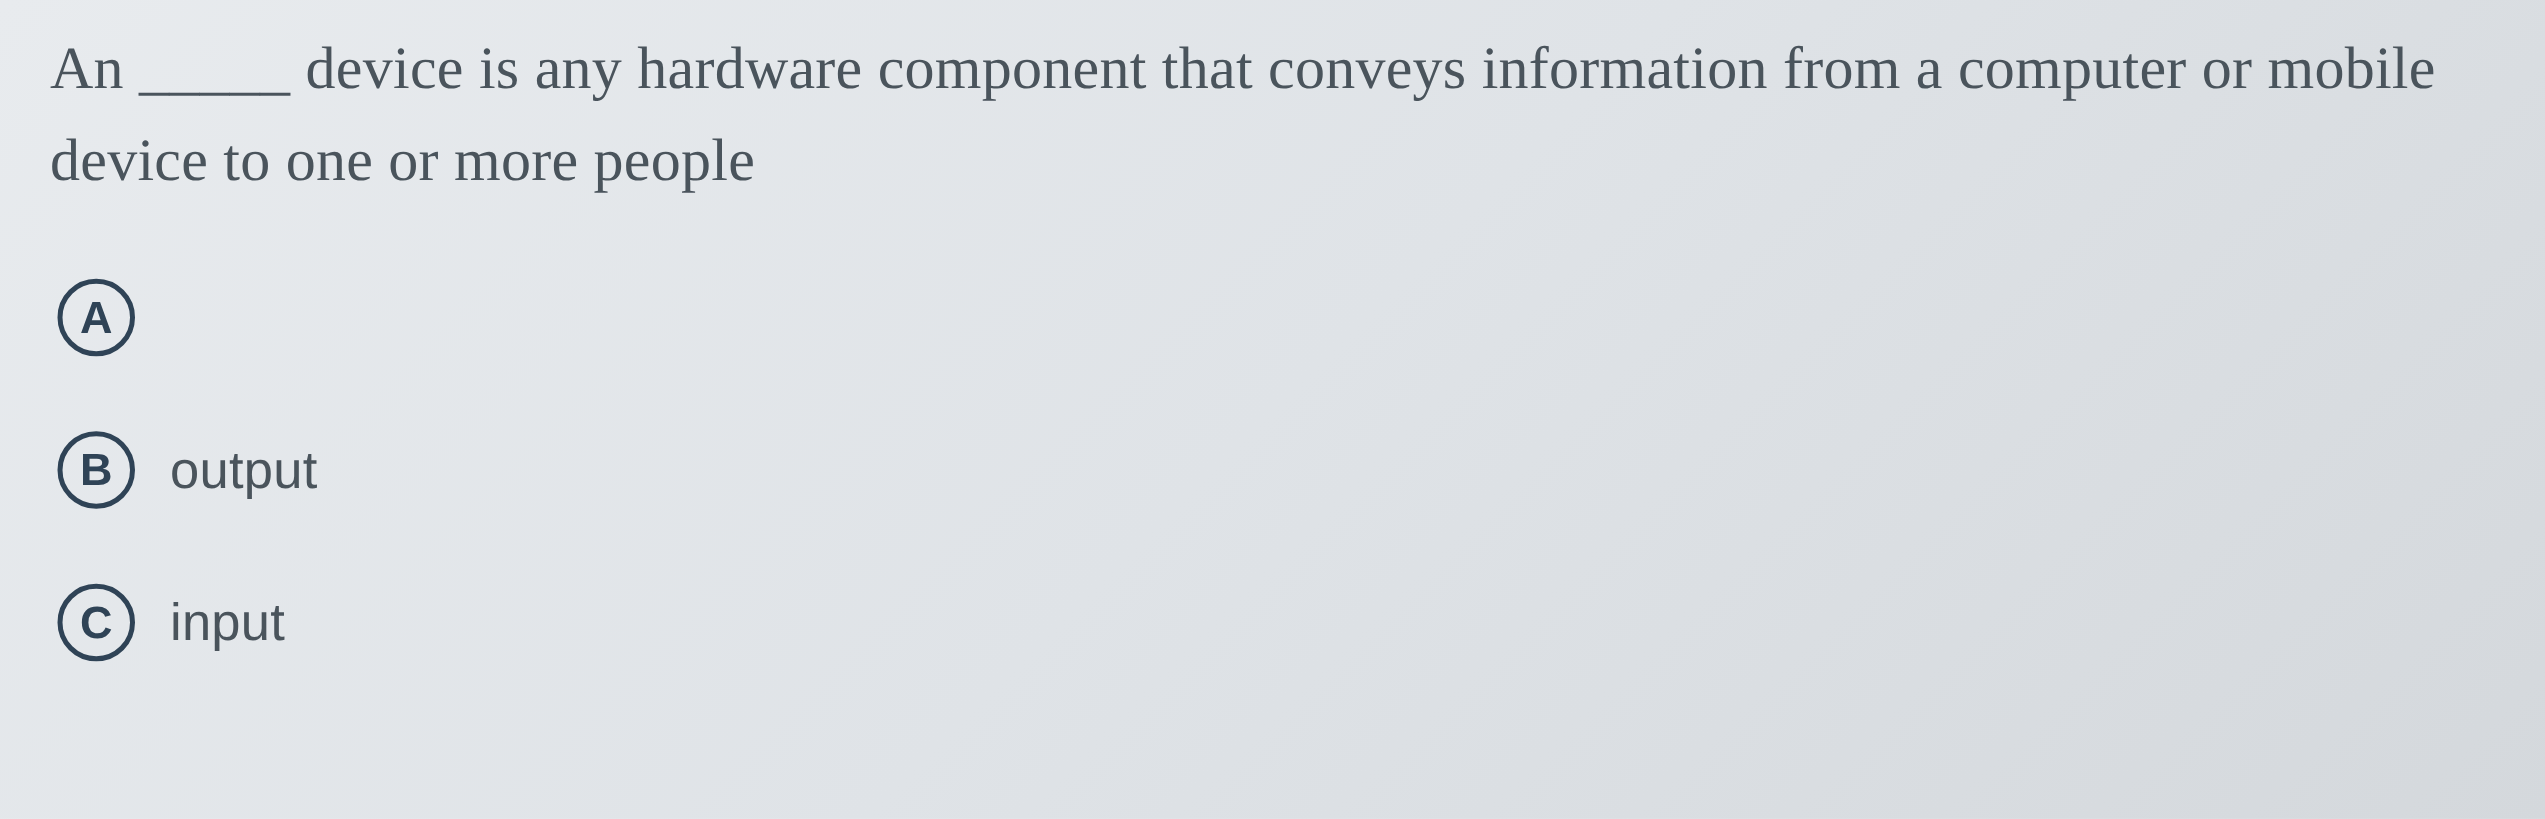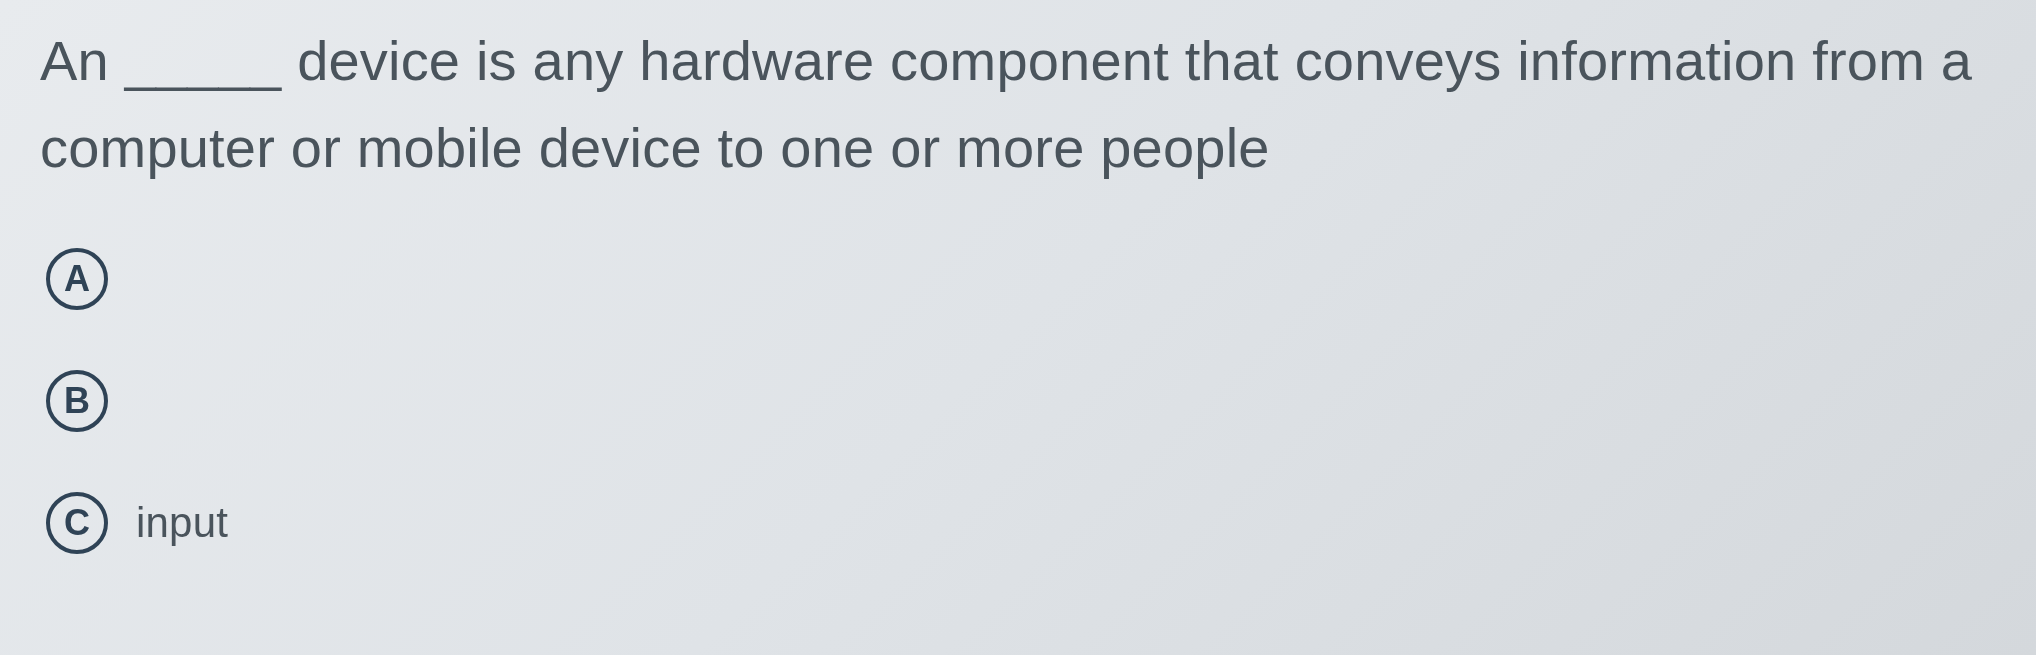--- a/index.html
+++ b/index.html
@@ -9,26 +9,27 @@
     height: 655px;
     background: linear-gradient(135deg, #e8ebee 0%, #dfe3e7 50%, #d4d8dc 100%);
     font-family: "Segoe UI", "Helvetica Neue", Arial, sans-serif;
     color: #3f4a52;
     overflow: hidden;
   }
   .container {
     padding: 18px 40px 0 40px;
   }
   .question-text {
-    font-size: 56px;
+    font-size: 48px;
     line-height: 1.55;
     font-weight: 400;
     color: #4a545c;
     margin-bottom: 56px;
     letter-spacing: 0.2px;
+    font-family: Liberation Serif, serif;
   }
   .options {
     display: flex;
     flex-direction: column;
     gap: 60px;
     padding-left: 6px;
   }
   .option {
     display: flex;
     align-items: center;
@@ -64,20 +65,21 @@
   <div class="question-text">An _____ device is any hardware component that conveys information from a computer or mobile device to one or more people</div>
 
   <div class="options">
 
     <div class="option">
       <div class="option-letter">A</div>
     </div>
 
     <div class="option">
       <div class="option-letter">B</div>
+      <div class="option-text">output</div>
     </div>
 
     <div class="option">
       <div class="option-letter">C</div>
       <div class="option-text">input</div>
     </div>
 
   </div>
 </div>
 

